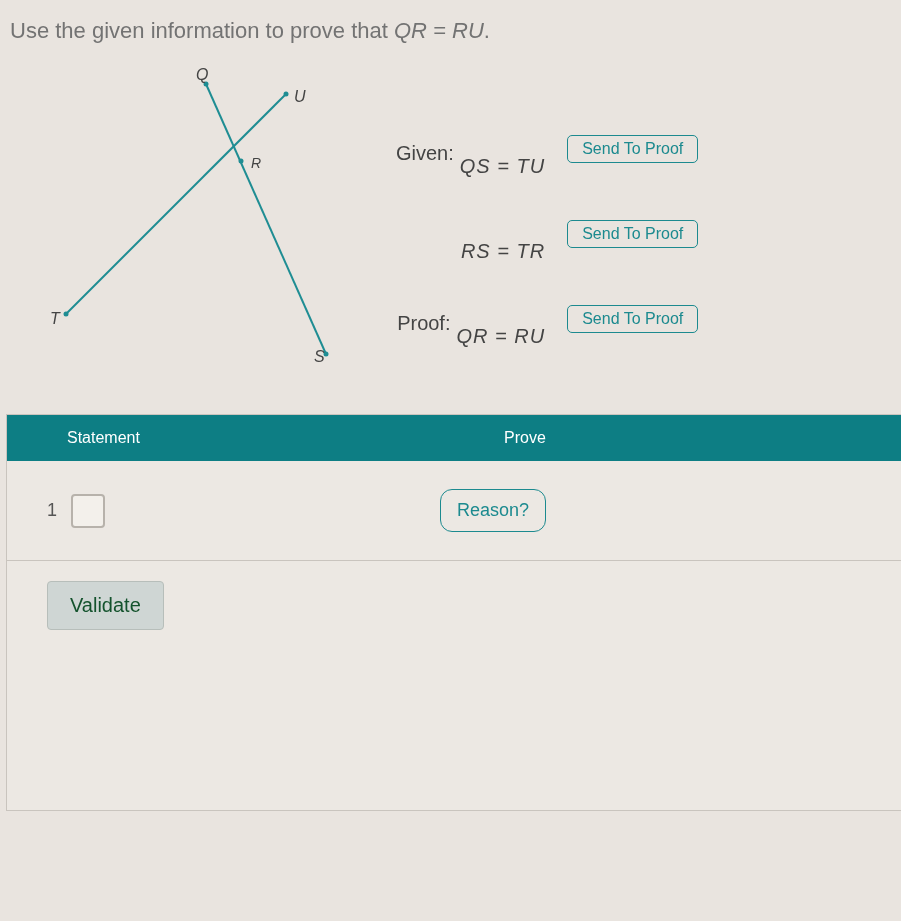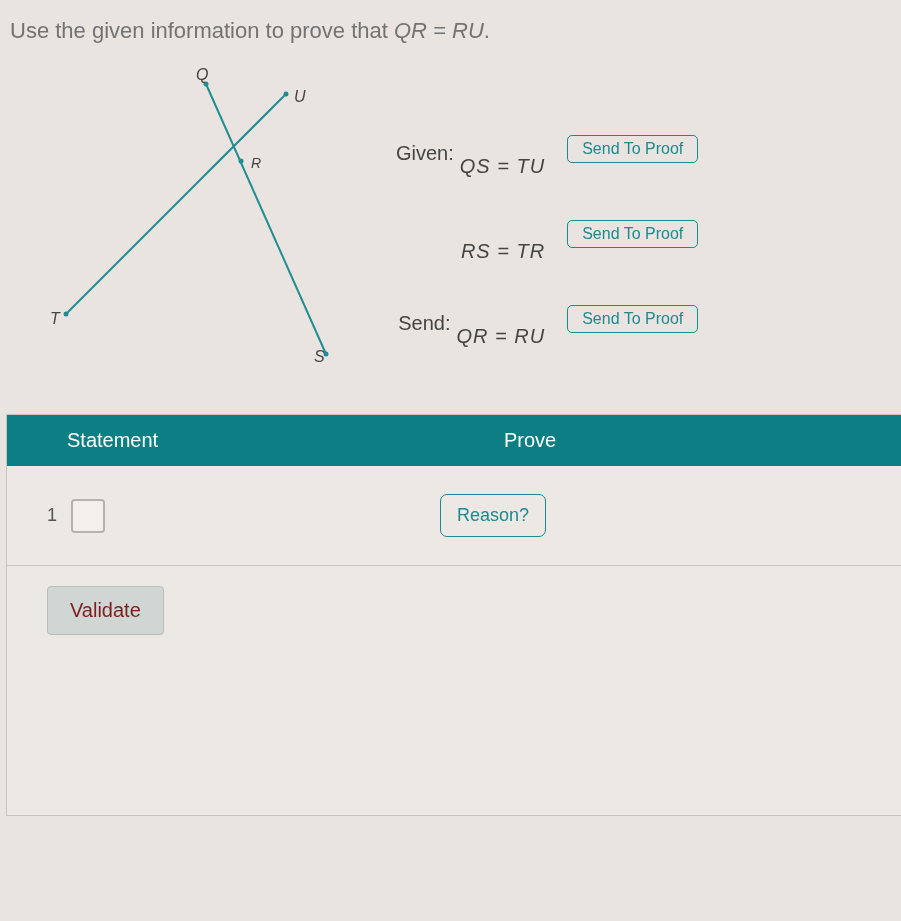--- a/index.html
+++ b/index.html
@@ -58,21 +58,21 @@
   .proof-area {
     margin-top: 40px;
     border: 1px solid #c9c4be;
     border-right: none;
     background: #ece8e3;
   }
   .proof-header {
     display: flex;
     background: #0d7e84;
     color: #fff;
-    font-size: 20px;
+    font-size: 16px;
   }
   .proof-header .col {
     padding: 14px 0 14px 60px;
     flex: 1;
   }
   .proof-header .col.reason { padding-left: 40px; }
   .proof-row {
     display: flex;
     align-items: center;
     padding: 28px 0 28px 40px;
@@ -91,30 +91,30 @@
     border-radius: 4px;
   }
   .reason-btn {
     margin-left: auto;
     margin-right: 355px;
     border: 1.5px solid #1c8a8f;
     color: #1c8a8f;
     background: transparent;
     padding: 10px 16px;
     font-size: 18px;
-    border-radius: 7px;
+    border-radius: 12px;
     cursor: pointer;
   }
   .validate-wrap {
     padding: 20px 0 180px 40px;
   }
   .validate-btn {
     background: #cfd6d4;
     border: 1px solid #b7beba;
-    color: #7f1d1d;
+    color: #14532d;
     font-size: 20px;
     padding: 12px 22px;
     border-radius: 4px;
     cursor: pointer;
   }
   svg text { font-family: Arial, Helvetica, sans-serif; font-style: italic; fill: #444; }
 </style>
 </head>
 <body>
 
@@ -151,21 +151,21 @@
         <span class="label">Given:</span>
         <span class="eq">QS = TU</span>
         <button class="send-btn">Send To Proof</button>
       </div>
       <div class="given-row">
         <span class="label"></span>
         <span class="eq">RS = TR</span>
         <button class="send-btn">Send To Proof</button>
       </div>
       <div class="given-row">
-        <span class="label">Send:</span>
+        <span class="label">Proof:</span>
         <span class="eq">QR = RU</span>
         <button class="send-btn">Send To Proof</button>
       </div>
     </div>
   </div>
 
   <div class="proof-area">
     <div class="proof-header">
       <div class="col">Statement</div>
       <div class="col reason">Prove</div>

